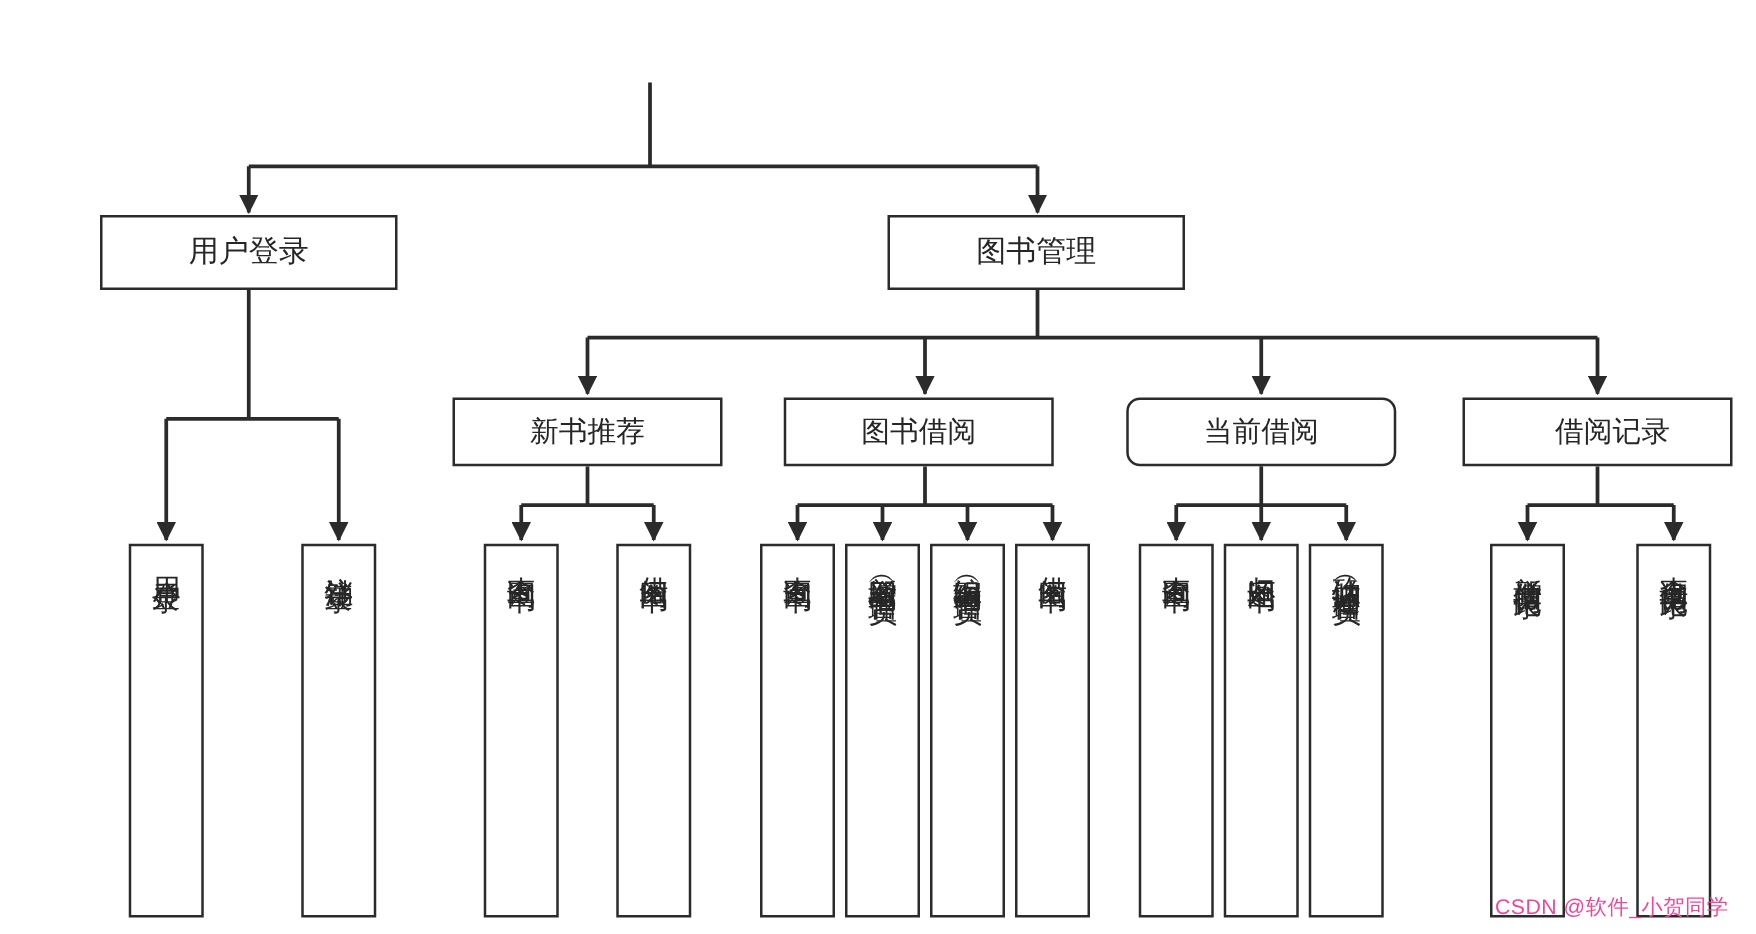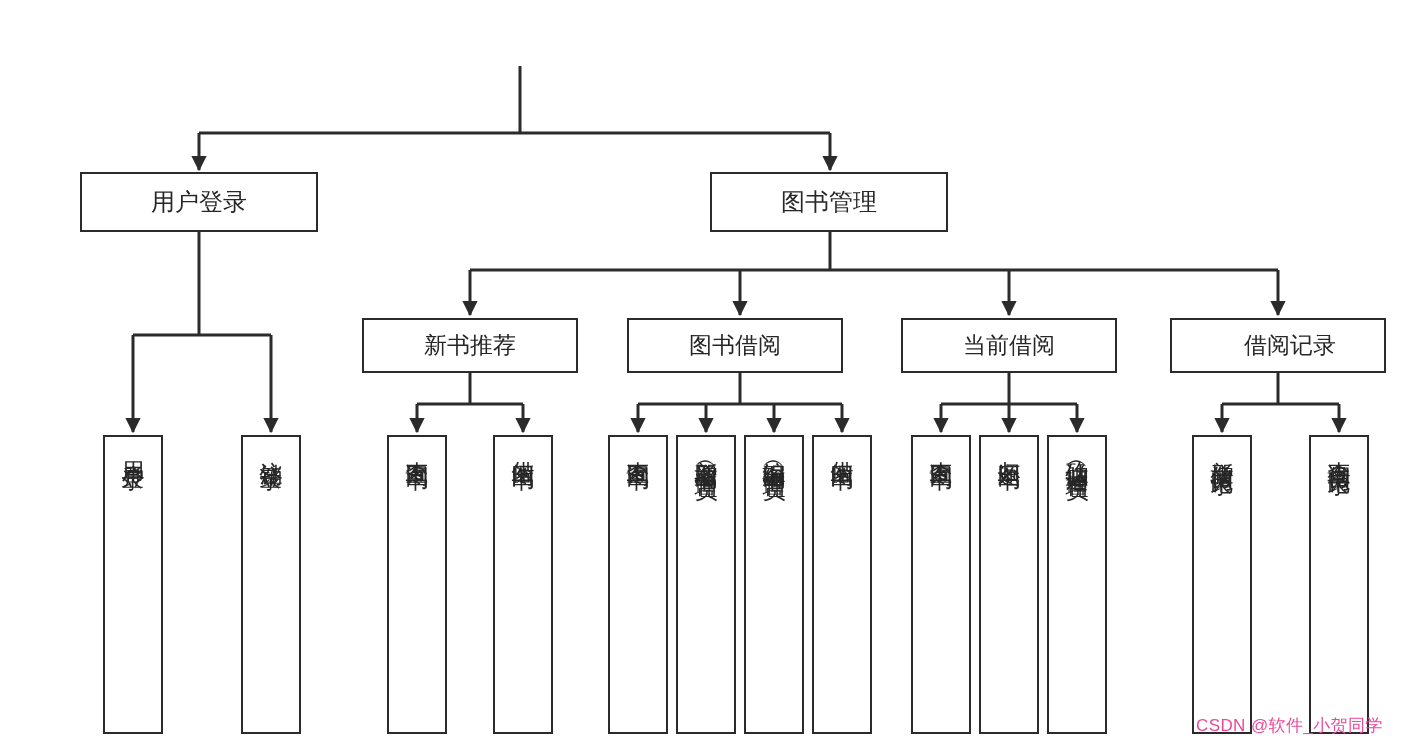--- a/index.html
+++ b/index.html
@@ -134,21 +134,21 @@
   <div class="node level1" style="left:710px; top:172px; width:238px; height:60px;">
     <span class="node-label">图书管理</span>
   </div>
 
   <div class="node level2" style="left:362px; top:318px; width:216px; height:55px;">
     <span class="node-label">新书推荐</span>
   </div>
   <div class="node level2" style="left:611px; top:318px; width:216px; height:55px;margin-left:16px;">
     <span class="node-label">图书借阅</span>
   </div>
-  <div class="node level2" style="left:901px; top:318px; width:216px; height:55px;">
+  <div class="node level2" style="left:901px; top:318px; width:216px; height:55px;border-radius:11px;">
     <span class="node-label">当前借阅</span>
   </div>
   <div class="node level2" style="left:1170px; top:318px; width:216px; height:55px;padding-left:24px;">
     <span class="node-label">借阅记录</span>
   </div>
 
   <div class="node leaf" style="left:103px; top:435px; width:60px; height:299px;">
     <span class="node-label">用户登录</span>
   </div>
   <div class="node leaf" style="left:241px; top:435px; width:60px; height:299px;">

